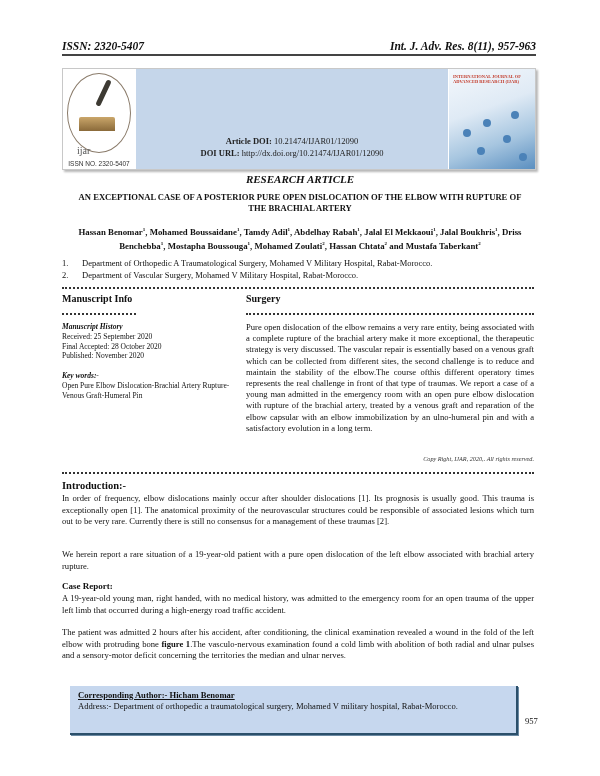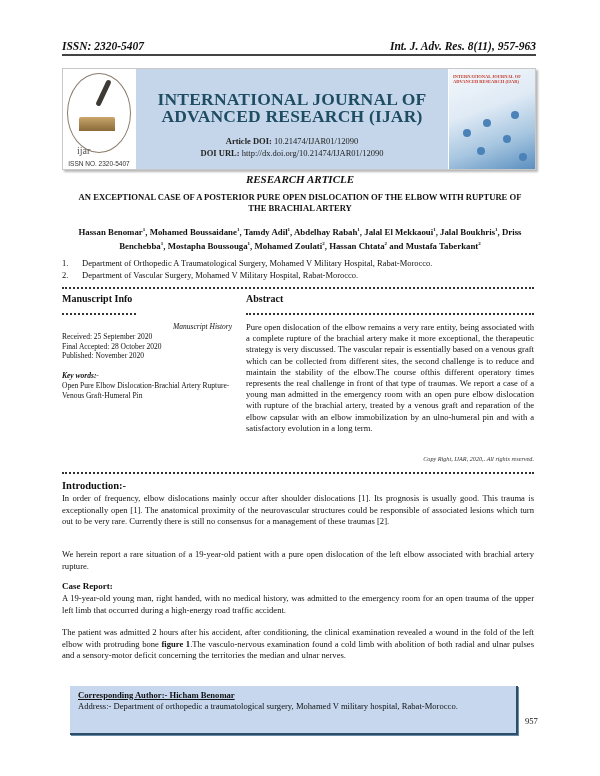--- a/index.html
+++ b/index.html
@@ -46,21 +46,21 @@
     font-size:8.8px; font-weight:bold; line-height:11.5px; }
   .authors sup { font-size:5px; }
   .affils { position:absolute; left:62px; top:258px; width:470px; font-size:8.5px; line-height:11.5px; }
   .affils div { padding-left:20px; position:relative; }
   .affils div span.num { position:absolute; left:0; }
 
   .dots { position:absolute; height:2px; border-top:2px dotted #333; }
   .sec-head { position:absolute; font-size:10px; font-weight:bold; }
   .small { font-size:7.5px; line-height:9.8px; }
   .ms-info { position:absolute; left:62px; top:322px; width:170px; }
-  .ms-info .h { font-weight:normal; font-style:italic;text-align:right; }
+  .ms-info .h { font-weight:bold; font-style:italic; }
   .keywords { position:absolute; left:62px; top:371px; width:170px; }
   .abstract-text { position:absolute; left:246px; top:322px; width:288px; font-size:8.6px;
     line-height:11.2px; text-align:justify; }
   .copyright { position:absolute; right:66px; top:455px; font-size:6.2px; font-style:italic; color:#333; }
 
   .intro-head { position:absolute; left:62px; top:480px; font-size:10.5px; font-weight:bold; }
   .para { position:absolute; left:62px; width:472px; font-size:8.6px; line-height:11.6px; text-align:justify; }
   .case-head { position:absolute; left:62px; top:581px; font-size:9px; font-weight:bold; }
 
   .corr-box { position:absolute; left:70px; top:686px; width:446px; height:47px;
@@ -81,24 +81,20 @@
 
   <div class="banner">
     <div class="logo-box">
       <div class="logo-circle"></div>
       <div class="logo-quill"></div>
       <div class="logo-text">ijar</div>
       <div class="logo-book"></div>
       <div class="logo-issn">ISSN NO. 2320-5407</div>
     </div>
     <div class="banner-center">
-      <div class="journal-title">
-        <div>INTERNATIONAL JOURNAL OF</div>
-        <div>ADVANCED RESEARCH (IJAR)</div>
-      </div>
       <div class="doi-line" style="top:67px;">
         <b>Article DOI:</b>
         <span>10.21474/IJAR01/12090</span>
       </div>
       <div class="doi-line" style="top:79px;">
         <b>DOI URL:</b>
         <span>http://dx.doi.org/10.21474/IJAR01/12090</span>
       </div>
     </div>
     <div class="cover">
@@ -130,21 +126,21 @@
     <span>Mustafa Taberkant</span><sup>2</sup>
   </div>
 
   <div class="affils">
     <div><span class="num">1.</span><span>Department of Orthopedic A Traumatological Surgery, Mohamed V Military Hospital, Rabat-Morocco.</span></div>
     <div><span class="num">2.</span><span>Department of Vascular Surgery, Mohamed V Military Hospital, Rabat-Morocco.</span></div>
   </div>
 
   <div class="dots" style="left:62px;top:287px;width:472px;"></div>
   <div class="sec-head" style="left:62px;top:293px;">Manuscript Info</div>
-  <div class="sec-head" style="left:246px;top:293px;">Abstract</div>
+  <div class="sec-head" style="left:246px;top:293px;">Surgery</div>
   <div class="dots" style="left:62px;top:313px;width:74px;"></div>
   <div class="dots" style="left:246px;top:313px;width:288px;"></div>
 
   <div class="ms-info small">
     <div class="h">Manuscript History</div>
     <div>Received: 25 September 2020</div>
     <div>Final Accepted: 28 October 2020</div>
     <div>Published: November 2020</div>
   </div>
   <div class="keywords small">

